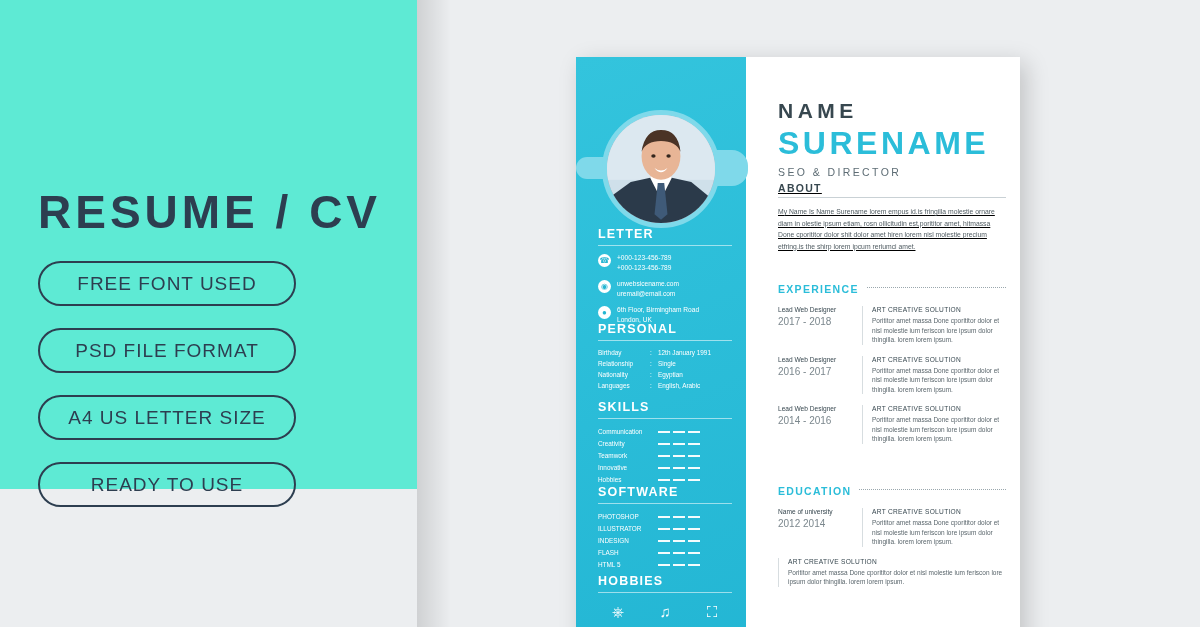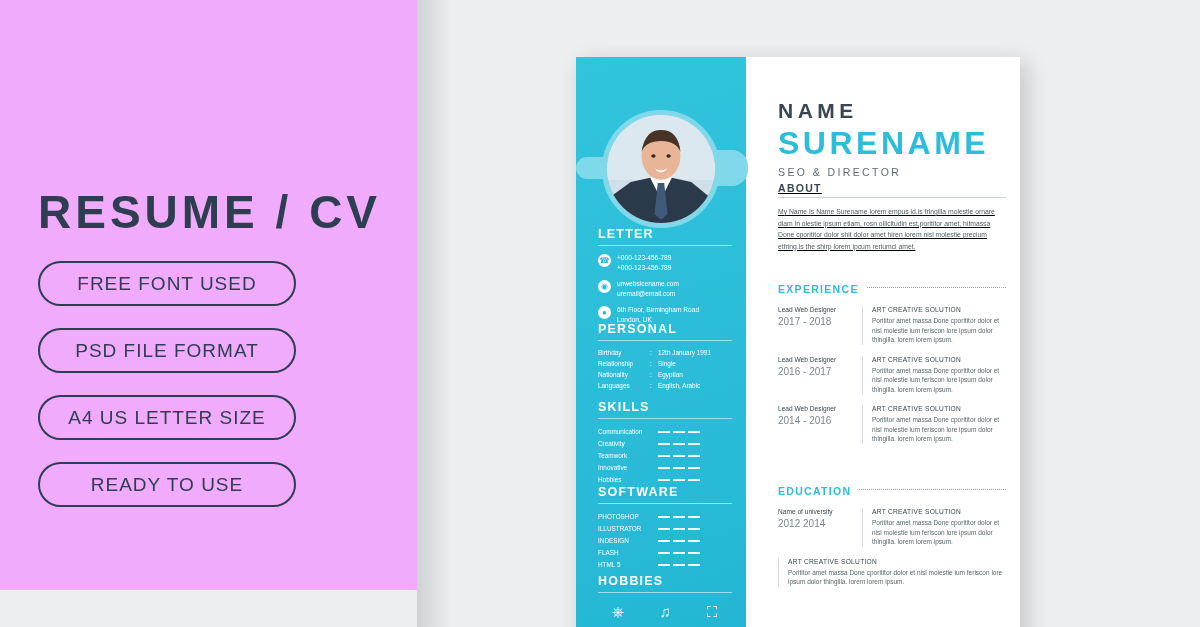--- a/index.html
+++ b/index.html
@@ -5,22 +5,22 @@
   * { box-sizing: border-box; margin: 0; padding: 0; }
   body {
     width: 1200px; height: 627px;
     font-family: "Liberation Sans", sans-serif;
     background: #eceef0;
     overflow: hidden;
     position: relative;
   }
   
   .promo {
-    position: absolute; left: 0; top: 0; width: 417px; height: 590px;
-    background: #f0abfc;
+    position: absolute; left: 0; top: 0; width: 417px; height: 489px;
+    background: #5eead4;
   }
   .promo-inner {
     position: absolute; left: 38px; top: 185px; width: 345px;
   }
   .promo-title {
     font-size: 46px; font-weight: 700; letter-spacing: 4px;
     color: #2d3e50; white-space: nowrap;
   }
   .pill {
     margin-top: 22px; height: 45px; border: 2px solid #2d3e50;

